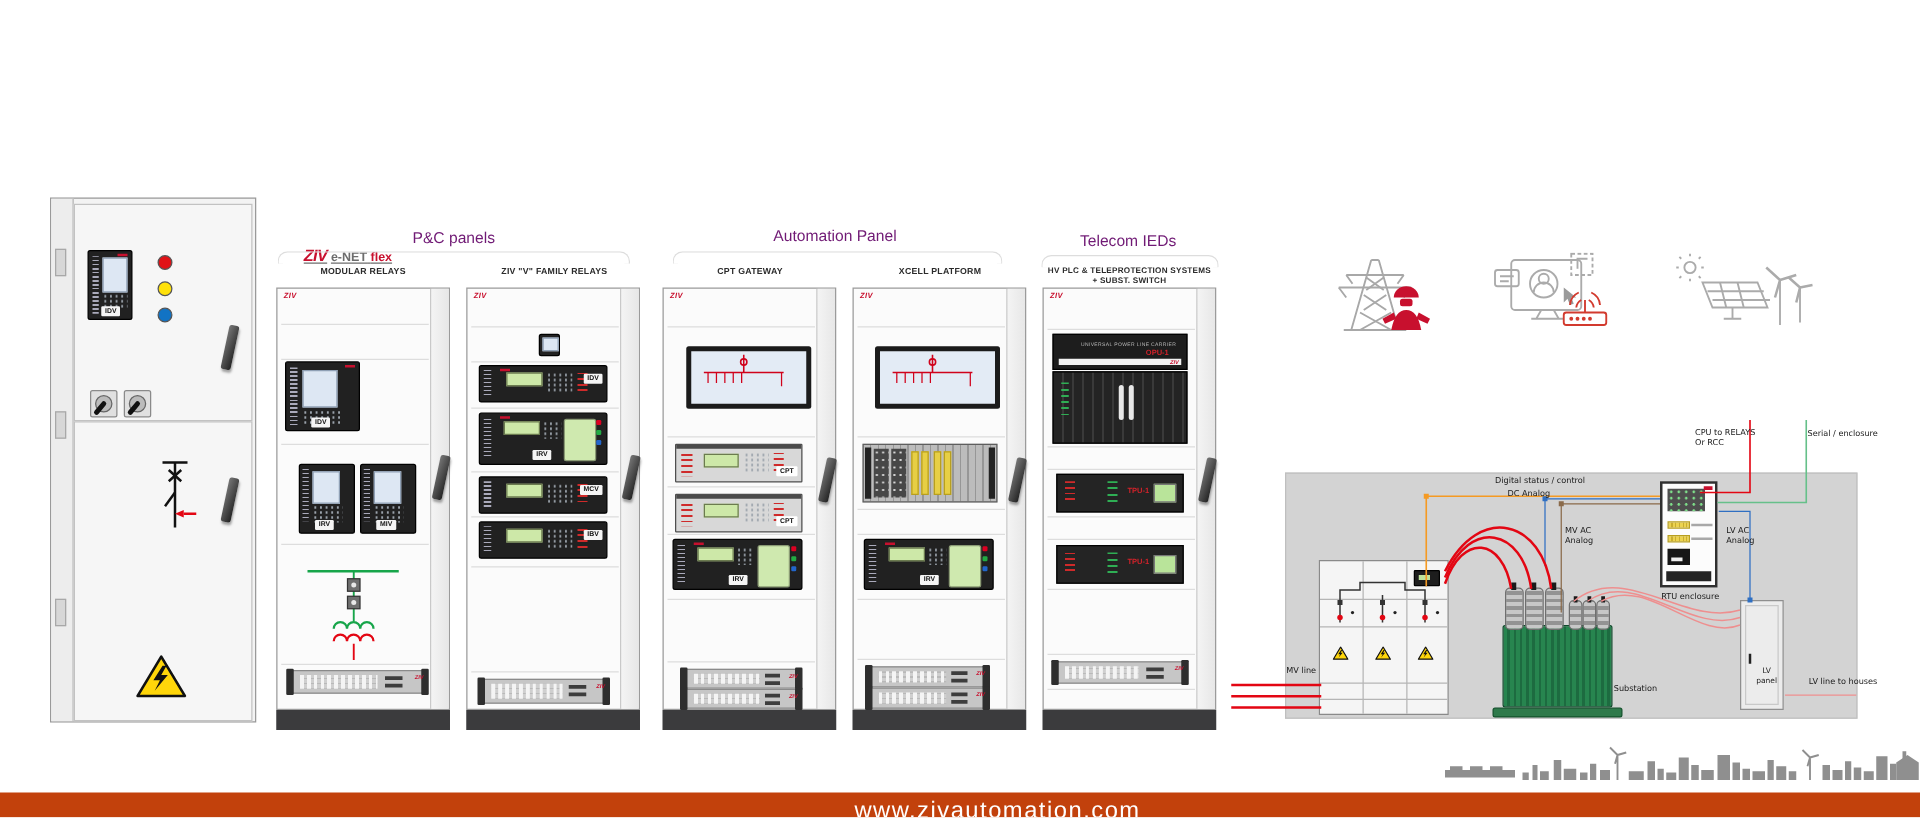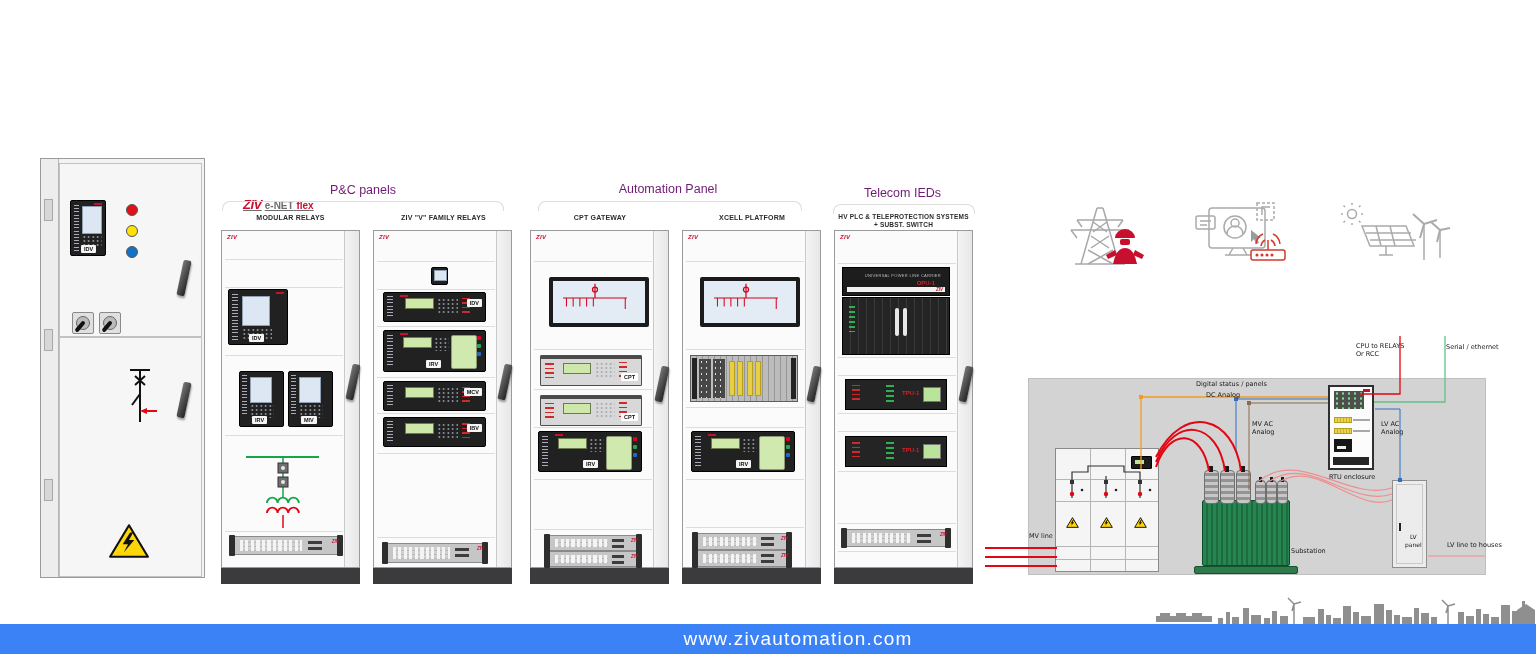--- a/index.html
+++ b/index.html
@@ -92,21 +92,21 @@
   .dlabel{position:absolute;font-size:6.5px;line-height:1.3;color:#1a1a1a;white-space:nowrap;
           font-family:"DejaVu Sans",sans-serif;}
   .swgr{position:absolute;left:1055px;top:448px;width:104px;height:124px;background:#f5f5f5;
         border:1px solid #8a8a8a;box-sizing:border-box;}
   .swdiv{position:absolute;top:0;bottom:0;width:0;border-left:1px solid #b5b5b5;}
   .swrow{position:absolute;left:0;right:0;height:0;border-top:1px solid #b5b5b5;}
   .bushing{position:absolute;border:1px solid #6f6f6f;border-radius:4px;
            background:repeating-linear-gradient(0deg,#c7c7c7 0 3px,#939393 3px 6px);}
   .stub{position:absolute;background:#1a1a1a;}
   
-  .footer{position:absolute;left:0;bottom:0;width:100%;height:30px;background:#3b82f6;}
+  .footer{position:absolute;left:0;bottom:0;width:100%;height:20px;background:#c2410c;}
   .footer .url{position:absolute;left:0;right:0;top:4px;text-align:center;color:#fff;
                font-size:19px;letter-spacing:1.2px;text-indent:60px;}
 </style>
 </head>
 <body>
 
 <div class="canvas">
 
 
   <div class="lcab">
@@ -607,36 +607,36 @@
       <path d="M448,226 H505" stroke="#ef8f8f" stroke-width="1"></path>
       <path d="M176,137 C190,96 222,100 229,141" stroke="#e30613" stroke-width="2"></path>
       <path d="M176,132 C196,84 238,92 245,141" stroke="#e30613" stroke-width="2"></path>
       <path d="M176,127 C204,72 254,86 261,141" stroke="#e30613" stroke-width="2"></path>
       <path d="M279,151 C320,118 368,172 412,158" stroke="#ee8f8f" stroke-width="1.2"></path>
       <path d="M290,151 C328,124 372,178 412,164" stroke="#ee8f8f" stroke-width="1.2"></path>
       <path d="M301,151 C338,130 378,184 412,170" stroke="#ee8f8f" stroke-width="1.2"></path>
     </g>
   </svg>
 
-  <div class="dlabel" style="left:1196px;top:380px">Digital status / panels</div>
+  <div class="dlabel" style="left:1196px;top:380px">Digital status / control</div>
   <div class="dlabel" style="left:1206px;top:391px">DC Analog</div>
   <div class="dlabel" style="left:1252px;top:420px">
     <span>MV AC</span><br><span>Analog</span>
   </div>
   <div class="dlabel" style="left:1381px;top:420px">
     <span>LV AC</span><br><span>Analog</span>
   </div>
   <div class="dlabel" style="left:1329px;top:473px">RTU enclosure</div>
   <div class="dlabel" style="left:1029px;top:532px">MV line</div>
   <div class="dlabel" style="left:1291px;top:547px">Substation</div>
   <div class="dlabel" style="left:1447px;top:541px">LV line to houses</div>
   <div class="dlabel" style="left:1356px;top:342px">
     <span>CPU to RELAYS</span><br><span>Or RCC</span>
   </div>
-  <div class="dlabel" style="left:1446px;top:343px">Serial / ethernet</div>
+  <div class="dlabel" style="left:1446px;top:343px">Serial / enclosure</div>
 
   <svg class="abs" style="left:1148px;top:596px" width="388" height="28" viewBox="0 0 388 28">
     <g fill="#8f8f8f">
       <rect x="8" y="20" width="56" height="6"></rect>
       <rect x="12" y="17" width="10" height="3"></rect>
         <rect x="28" y="17" width="10" height="3"></rect>
         <rect x="44" y="17" width="10" height="3"></rect>
       <rect x="70" y="22" width="5" height="6"></rect>
         <rect x="78" y="16" width="4" height="12"></rect>
         <rect x="84" y="21" width="7" height="7"></rect>

